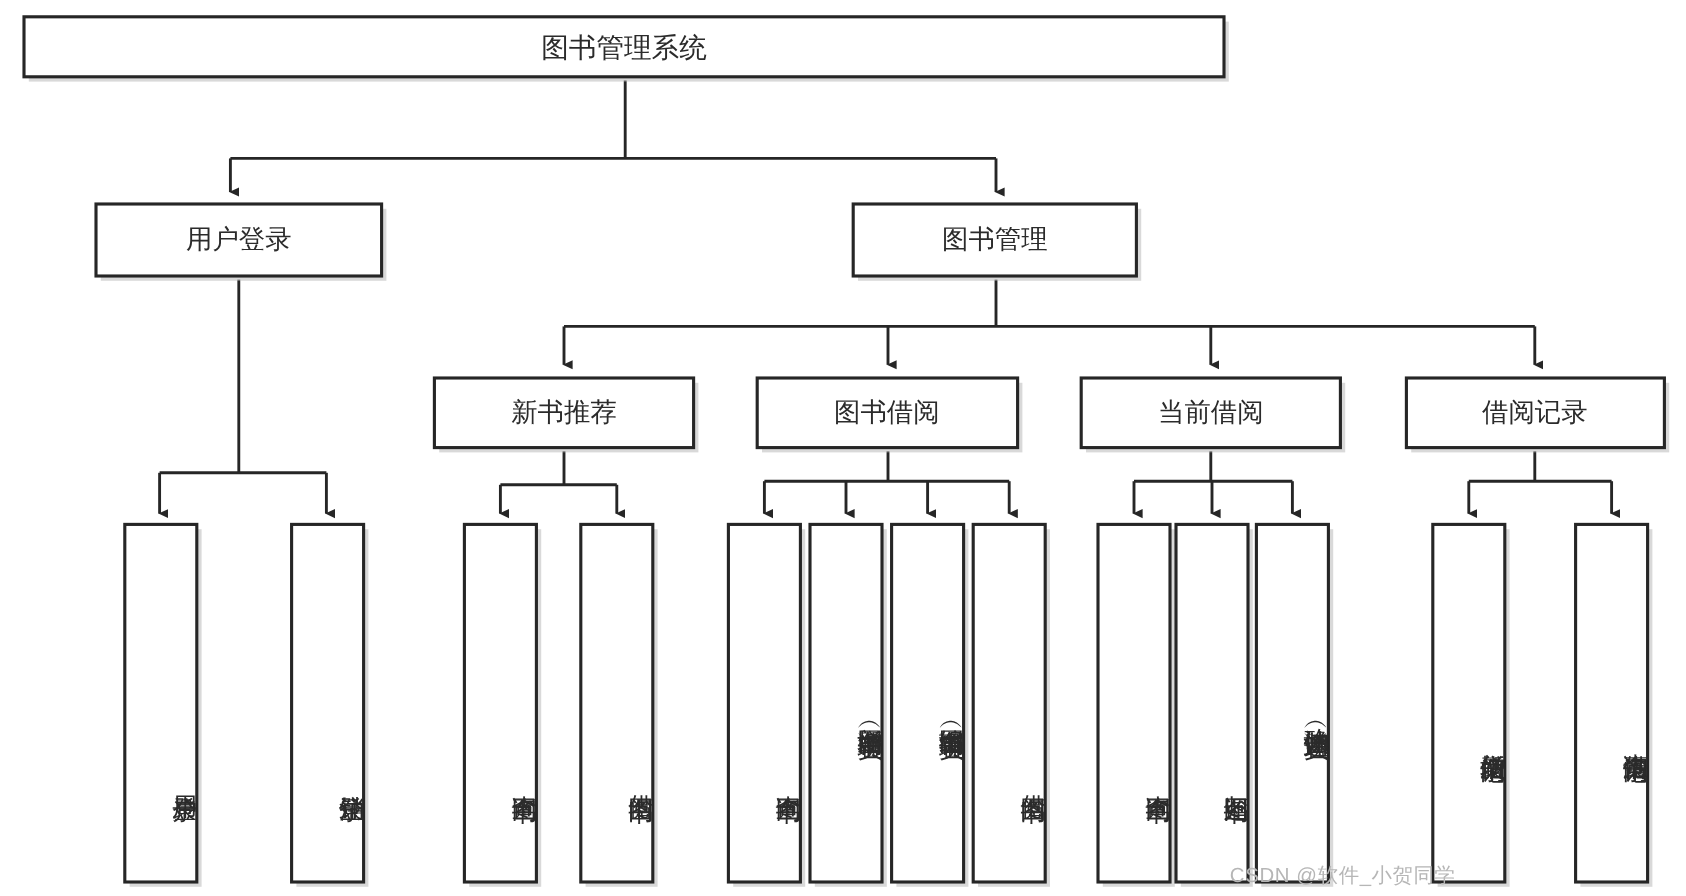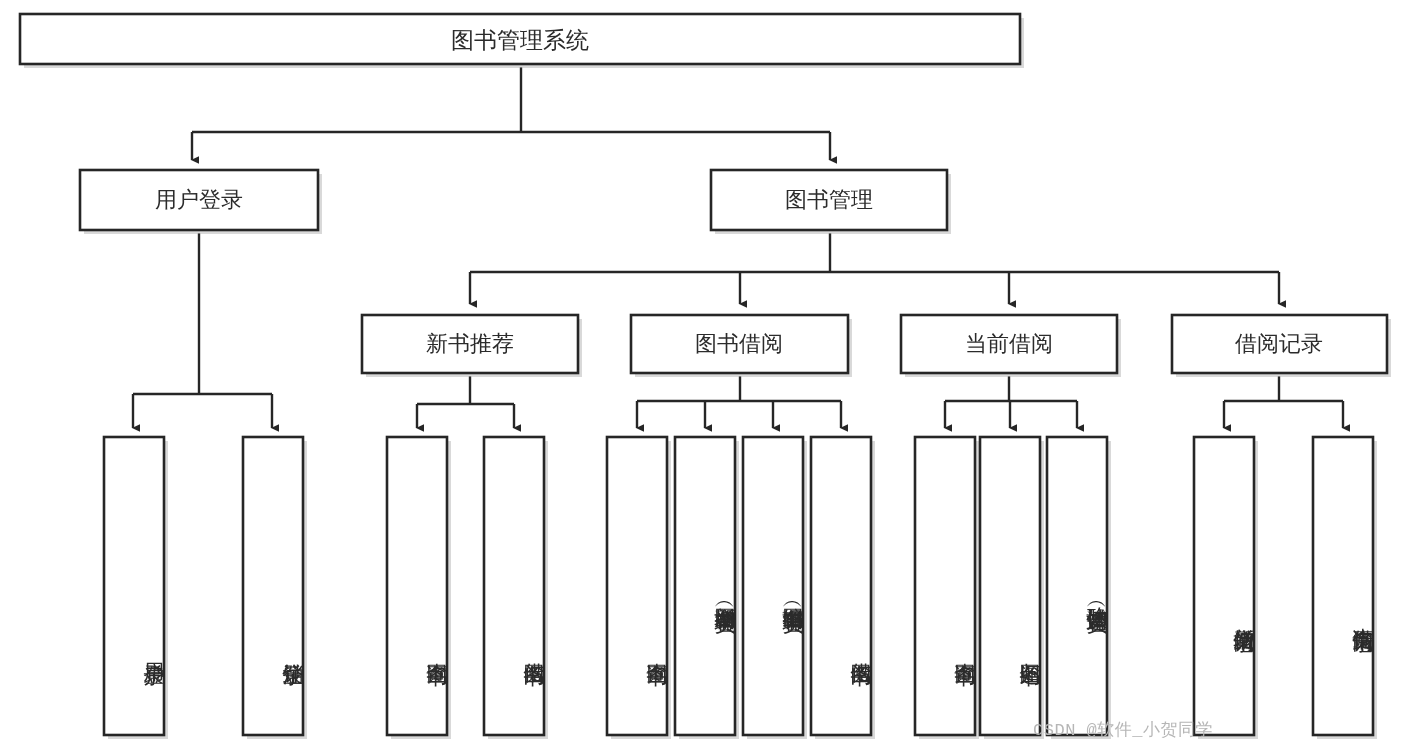--- a/index.html
+++ b/index.html
@@ -67,21 +67,21 @@
     align-items: flex-start;
     justify-content: center;
     white-space: nowrap;
     pointer-events: none;
     user-select: none;
   }
   .watermark {
     position: absolute;
     right: 10px;
     bottom: 6px;
-    font-family: Liberation Mono, monospace;
+    font-family: Liberation Sans, sans-serif;
     font-size: 17px;
     color: #b6b6b6;
     letter-spacing: 0.5px;
     white-space: nowrap;
   }
 </style>
 </head>
 <body>
 
 <div id="diagram-root">

